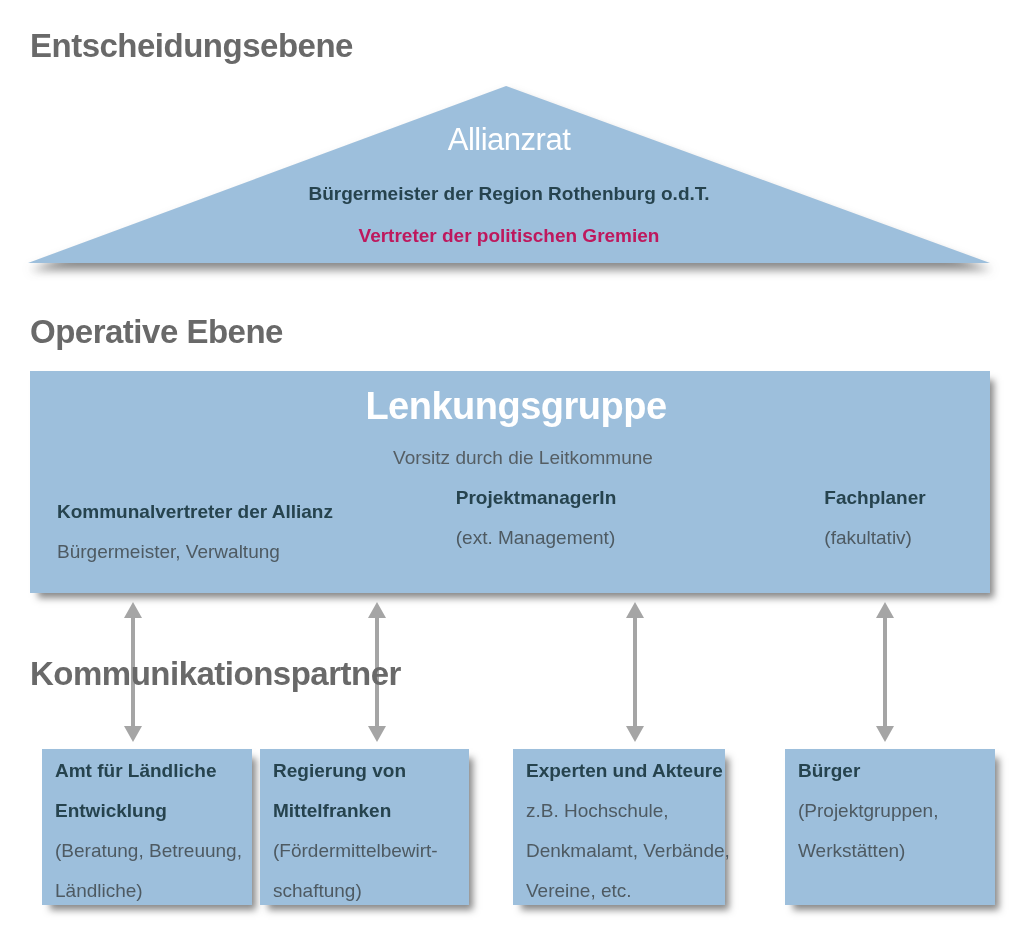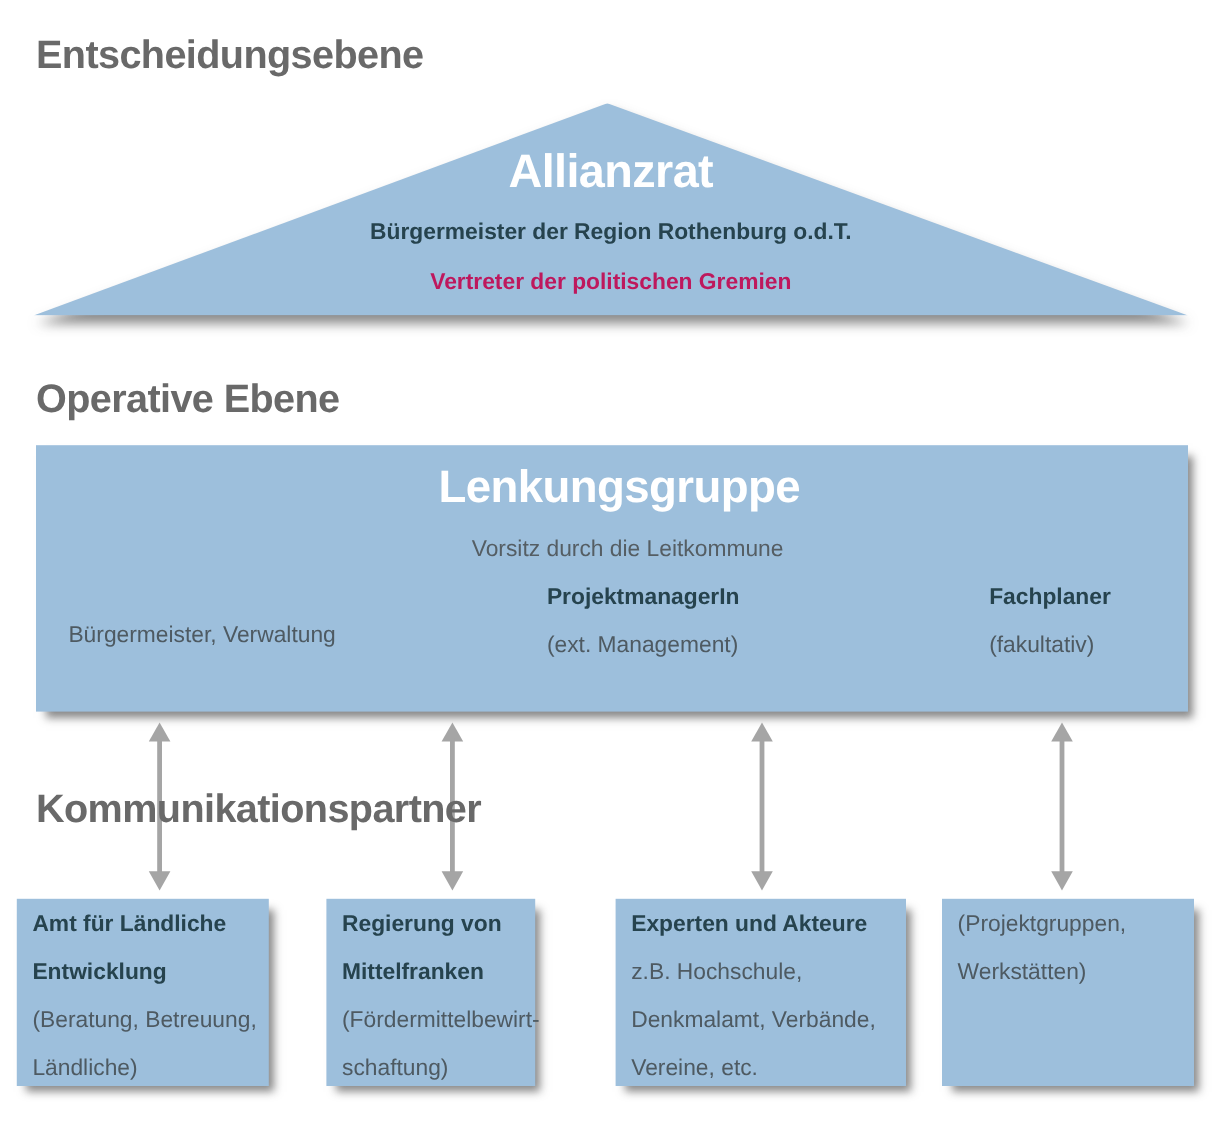--- a/index.html
+++ b/index.html
@@ -17,21 +17,21 @@
   .pyramid-wrap{
     position:absolute;left:28px;top:86px;width:962px;height:177px;
     filter:drop-shadow(2px 7px 5px rgba(40,40,40,0.55));
     z-index:1;
   }
   .pyramid-shape{
     position:absolute;inset:0;background:#9dbfdc;
     clip-path:polygon(49.7% 0%,100% 100%,0% 100%);
   }
   .pyr-text{position:absolute;left:0;right:0;text-align:center;white-space:nowrap;}
-  .pyr-title{top:36px;font-size:39px;font-weight:bold;color:#ffffff;letter-spacing:-0.5px;}
+  .pyr-title{top:36px;font-size:31px;font-weight:normal;color:#ffffff;letter-spacing:-0.5px;}
   .pyr-line1{top:97px;font-size:19px;font-weight:bold;color:#26434e;}
   .pyr-line2{top:139px;font-size:19px;font-weight:bold;color:#be185d;}
   
   .steering-box{
     position:absolute;left:30px;top:371px;width:960px;height:222px;
     background:#9dbfdc;box-shadow:6px 7px 7px -2px rgba(40,40,40,0.55);
     z-index:1;
   }
   .steer-title{
     position:absolute;left:12px;right:0;top:14px;text-align:center;
@@ -82,20 +82,21 @@
     <div class="pyr-text pyr-line2">Vertreter der politischen Gremien</div>
   </div>
 
   <h1 class="level-heading" style="top:313px">Operative Ebene</h1>
 
   <div class="steering-box">
     <div class="steer-title">Lenkungsgruppe</div>
     <div class="steer-sub">Vorsitz durch die Leitkommune</div>
 
     <div class="steer-col" style="left:27px;top:130px">
+      <div class="col-title">Kommunalvertreter der Allianz</div>
       <div class="col-sub">Bürgermeister, Verwaltung</div>
     </div>
 
     <div class="steer-col col-center" style="left:506px;top:116px">
       <div class="col-title">ProjektmanagerIn</div>
       <div class="col-sub">(ext. Management)</div>
     </div>
 
     <div class="steer-col col-center" style="left:845px;top:116px">
       <div class="col-title">Fachplaner</div>
@@ -119,39 +120,40 @@
     <div class="head-down"></div>
   </div>
   <div class="varrow" style="left:876px">
     <div class="head-up"></div>
     <div class="shaft"></div>
     <div class="head-down"></div>
   </div>
 
   <h1 class="level-heading" style="top:655px">Kommunikationspartner</h1>
 
-  <div class="partner-box" style="left:14px;width:210px">
+  <div class="partner-box" style="left:42px;width:210px">
     <div class="pline t">Amt für Ländliche</div>
     <div class="pline t">Entwicklung</div>
     <div class="pline b">(Beratung, Betreuung,</div>
     <div class="pline b">Ländliche)</div>
   </div>
 
-  <div class="partner-box" style="left:272px;width:174px">
+  <div class="partner-box" style="left:260px;width:209px">
     <div class="pline t">Regierung von</div>
     <div class="pline t">Mittelfranken</div>
     <div class="pline b">(Fördermittelbewirt-</div>
     <div class="pline b">schaftung)</div>
   </div>
 
-  <div class="partner-box" style="left:513px;width:242px">
+  <div class="partner-box" style="left:513px;width:212px">
     <div class="pline t">Experten und Akteure</div>
     <div class="pline b">z.B. Hochschule,</div>
     <div class="pline b">Denkmalamt, Verbände,</div>
     <div class="pline b">Vereine, etc.</div>
   </div>
 
   <div class="partner-box" style="left:785px;width:210px">
+    <div class="pline t">Bürger</div>
     <div class="pline b">(Projektgruppen,</div>
     <div class="pline b">Werkstätten)</div>
   </div>
 
 </div>
 
 </body></html>

